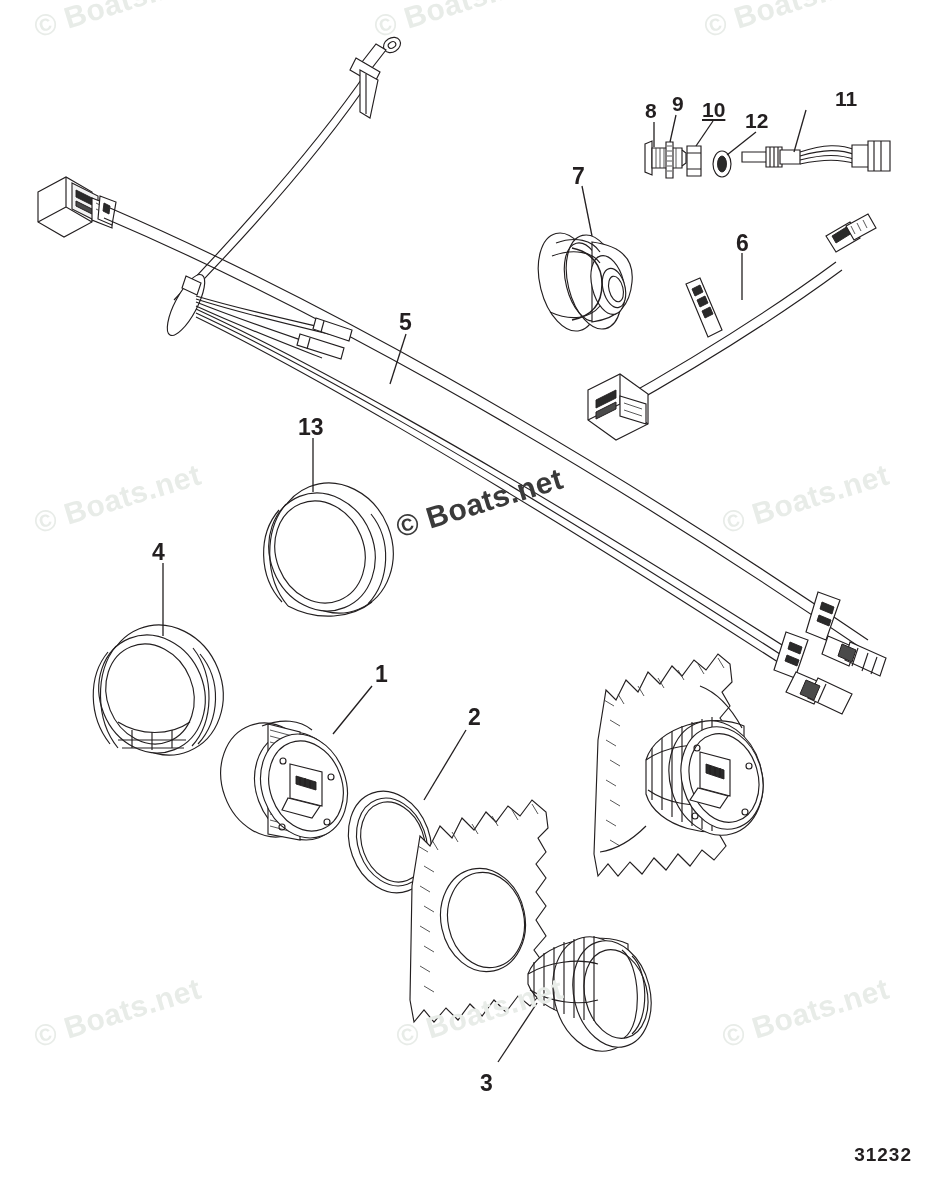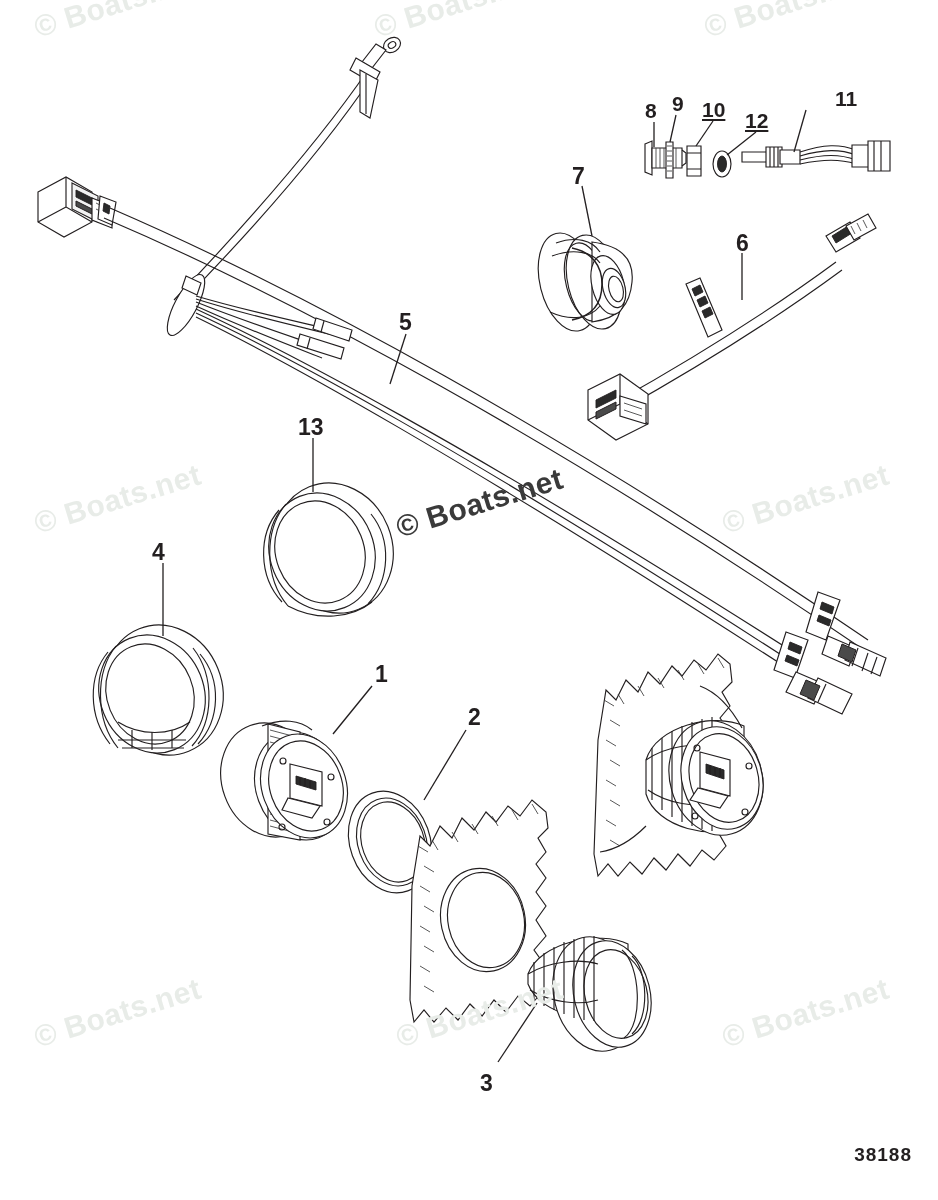--- a/index.html
+++ b/index.html
@@ -344,19 +344,19 @@
     <div class="callout" style="left:468px; top:706px;">2</div>
     <div class="callout" style="left:480px; top:1072px;">3</div>
     <div class="callout" style="left:152px; top:541px;">4</div>
     <div class="callout" style="left:399px; top:311px;">5</div>
     <div class="callout" style="left:736px; top:232px;">6</div>
     <div class="callout" style="left:572px; top:165px;">7</div>
     <div class="callout small" style="left:645px; top:100px;">8</div>
     <div class="callout small" style="left:672px; top:93px;">9</div>
     <div class="callout small" style="left:702px; top:99px;text-decoration:underline;">10</div>
     <div class="callout small" style="left:793px; top:88px;margin-left:42px;">11</div>
-    <div class="callout small" style="left:745px; top:110px;text-decoration:underline;">12</div>
+    <div class="callout small" style="left:745px; top:110px;">12</div>
     <div class="callout" style="left:298px; top:416px;">13</div>
   </div>
 
-  <div id="diagnum">38188</div>
+  <div id="diagnum">31232</div>
 
 </div>
 
 </body></html>

